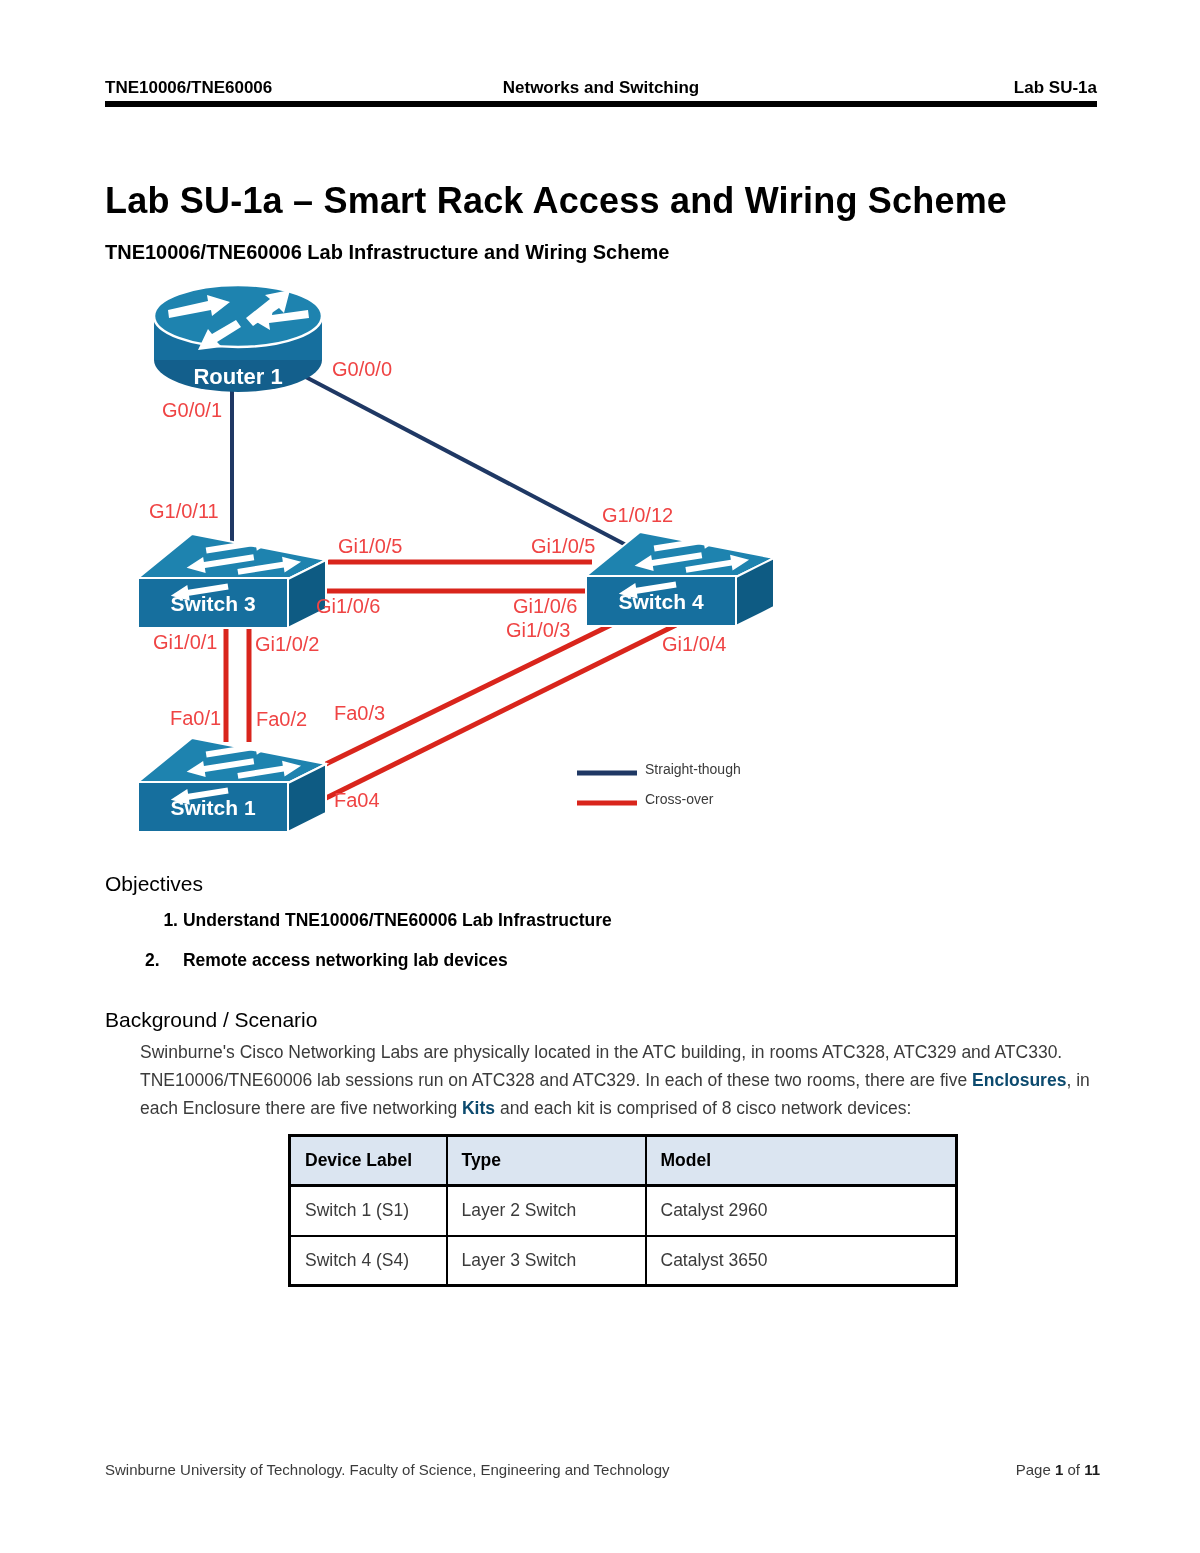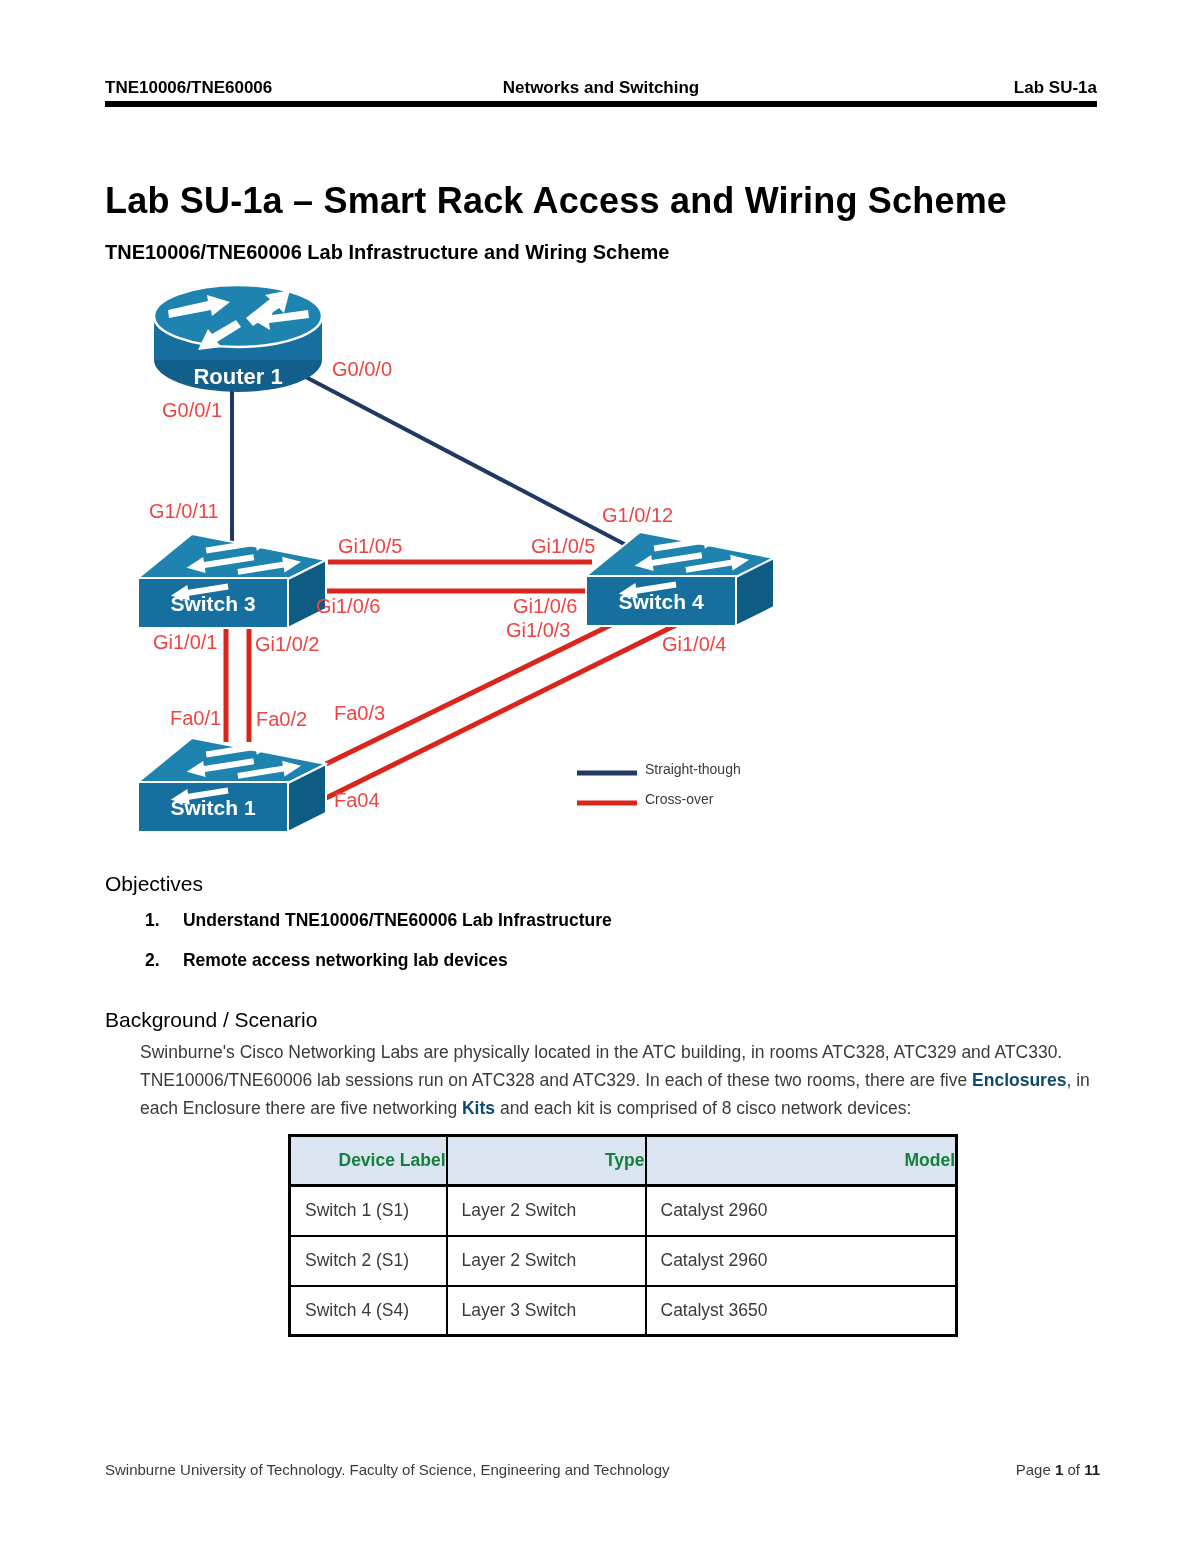--- a/index.html
+++ b/index.html
@@ -31,21 +31,21 @@
   .h-section { position:absolute; left:105px; font-size:21px; font-weight:normal; }
   .obj-item { position:absolute; left:145px; font-size:17.5px; font-weight:bold; }
   .obj-item .num { display:inline-block; width:33px; }
   .body-para { position:absolute; top:1038px; left:140px; width:958px;
     font-size:17.5px; line-height:28px; color:#3B3B3B; }
   .body-para b { color:#0c4a6e; }
   
   .device-table { position:absolute; top:1134px; left:288px; border-collapse:collapse;
     font-size:17.5px; color:#3B3B3B; }
   .device-table th, .device-table td { border:2px solid #000; text-align:left; padding:0 0 0 14px; }
-  .device-table th { background:#DBE5F1; color:#15803d; font-weight:bold; height:50px; border-bottom:3px solid #000;text-align:right; }
+  .device-table th { background:#DBE5F1; color:#000000; font-weight:bold; height:50px; border-bottom:3px solid #000; }
   .device-table td { height:50px; }
   .device-table { border:3px solid #000; }
   .col-label { width:157px; } .col-type { width:199px; } .col-model { width:311px; }
   
   .doc-footer { position:absolute; top:1461px; left:105px; right:100px;
     display:flex; justify-content:space-between; font-size:15px; color:#3B3B3B; }
   .doc-footer b { color:#1c1c1c; }
 </style>
 </head>
 <body>
@@ -147,21 +147,21 @@
     <span class="port-label" style="left:170px; top:429px;">Fa0/1</span>
     <span class="port-label" style="left:256px; top:430px;text-align:center;">Fa0/2</span>
     <span class="port-label" style="left:334px; top:424px;">Fa0/3</span>
     <span class="port-label" style="left:334px; top:511px;">Fa04</span>
 
     <span class="legend-label" style="left:645px; top:483px;">Straight-though</span>
     <span class="legend-label" style="left:645px; top:513px;">Cross-over</span>
   </div>
 
   <h3 class="h-section" style="top:872px;">Objectives</h3>
-  <div class="obj-item" style="top:910px;">
+  <div class="obj-item" style="top:910px;text-align:right;">
     <span class="num">1.</span>
     <span>Understand TNE10006/TNE60006 Lab Infrastructure</span>
   </div>
   <div class="obj-item" style="top:950px;">
     <span class="num">2.</span>
     <span>Remote access networking lab devices</span>
   </div>
 
   <h3 class="h-section" style="top:1008px;">Background / Scenario</h3>
   <p class="body-para"><span>Swinburne's Cisco Networking Labs are physically located in the ATC building, in rooms ATC328, ATC329 and ATC330. TNE10006/TNE60006 lab sessions run on ATC328 and ATC329. In each of these two rooms, there are five </span><b>Enclosures</b><span>, in each Enclosure there are five networking </span><b>Kits</b><span> and each kit is comprised of 8 cisco network devices:</span></p>
@@ -174,25 +174,20 @@
         <th class="col-model">Model</th>
       </tr>
     </thead>
     <tbody>
       <tr>
         <td>Switch 1 (S1)</td>
         <td>Layer 2 Switch</td>
         <td>Catalyst 2960</td>
       </tr>
       <tr>
-        <td>Switch 2 (S1)</td>
-        <td>Layer 2 Switch</td>
-        <td>Catalyst 2960</td>
-      </tr>
-      <tr>
         <td>Switch 4 (S4)</td>
         <td>Layer 3 Switch</td>
         <td>Catalyst 3650</td>
       </tr>
     </tbody>
   </table>
 
   <div class="doc-footer">
     <span>Swinburne University of Technology. Faculty of Science, Engineering and Technology</span>
     <span>

